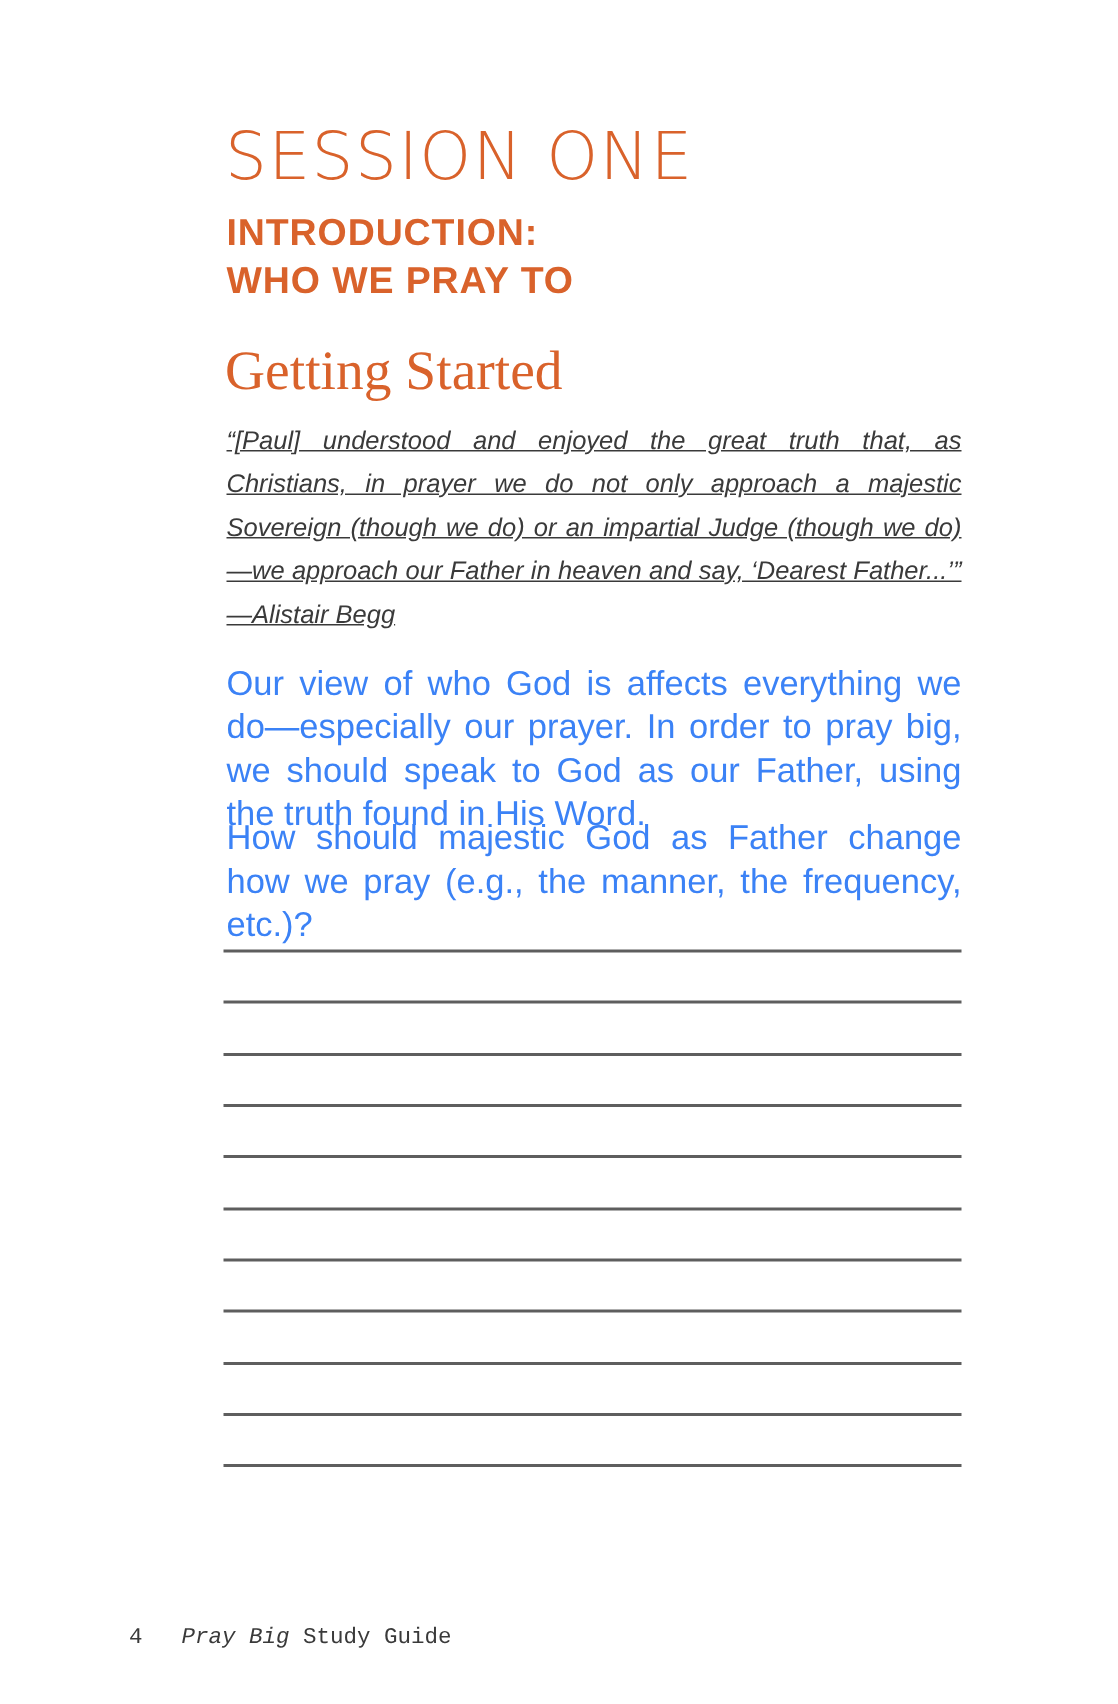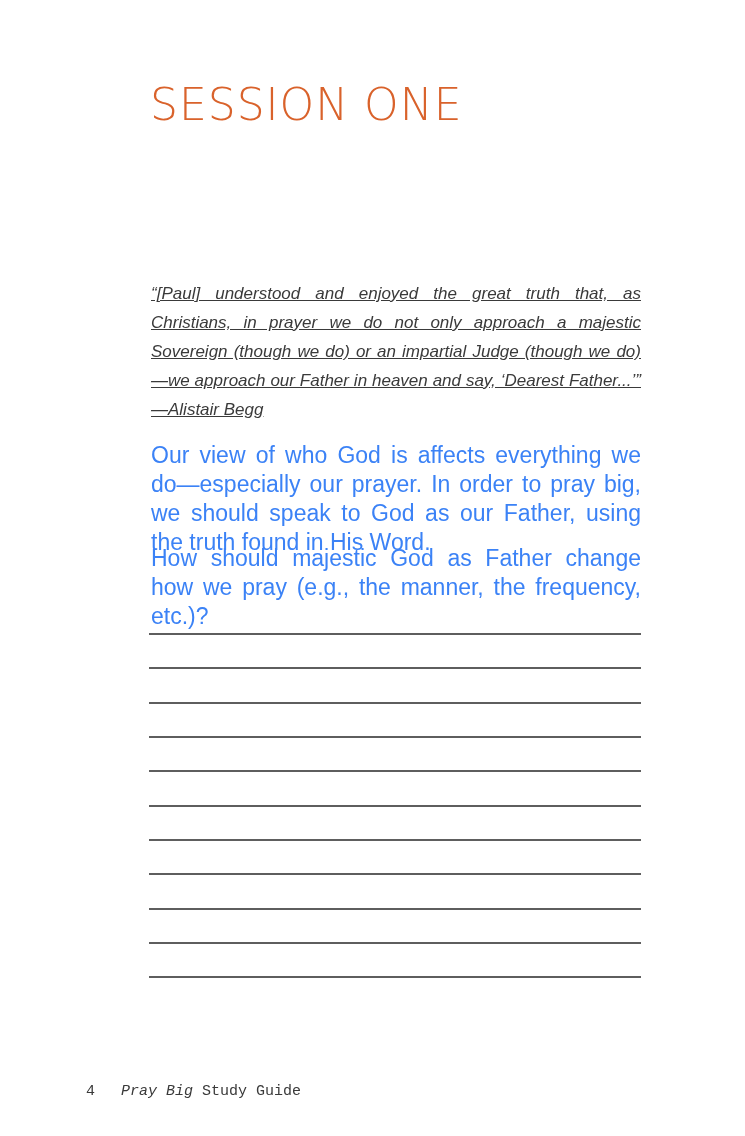--- a/index.html
+++ b/index.html
@@ -62,21 +62,26 @@
     .footer .page-num { display: inline-block; width: 35px; }
     .footer .book-title { font-style: italic; }
   </style>
 </head>
 <body>
 
 <div class="page">
 
   <div class="session-title">SESSION ONE</div>
 
+  <div class="intro-title">
+    <div>INTRODUCTION:</div>
+    <div>WHO WE PRAY TO</div>
+  </div>
 
+  <div class="section-heading">Getting Started</div>
 
   <p class="quote">“[Paul] understood and enjoyed the great truth that, as Christians, in prayer we do not only approach a majestic Sovereign (though we do) or an impartial Judge (though we do)—we approach our Father in heaven and say, ‘Dearest Father...’” —Alistair Begg</p>
 
   <p class="body-para p1">Our view of who God is affects everything we do—especially our prayer. In order to pray big, we should speak to God as our Father, using the truth found in His Word.</p>
 
   <p class="body-para p2">How should majestic God as Father change how we pray (e.g., the manner, the frequency, etc.)?</p>
 
   <div class="answer-lines" id="answer-lines">
       <div class="answer-line" style="top: 633px;"></div>
       <div class="answer-line" style="top: 667px;"></div>

